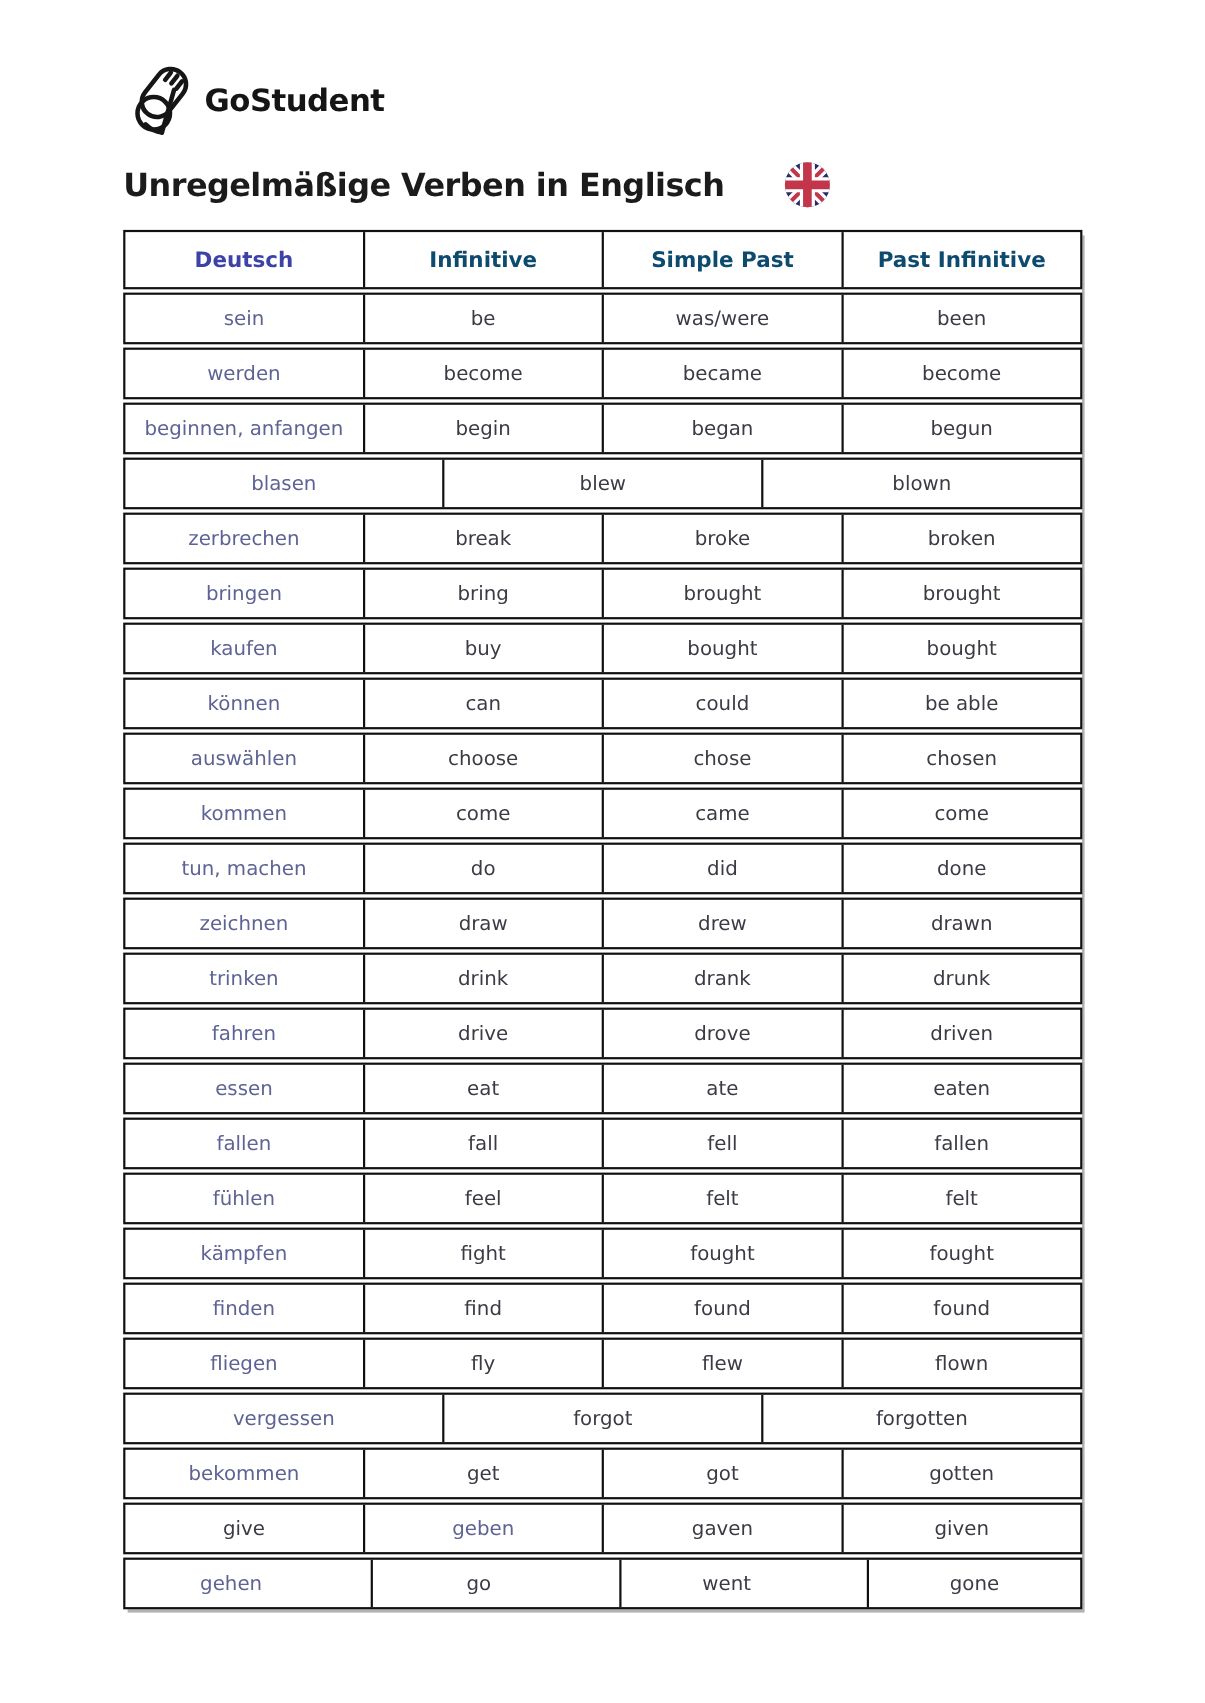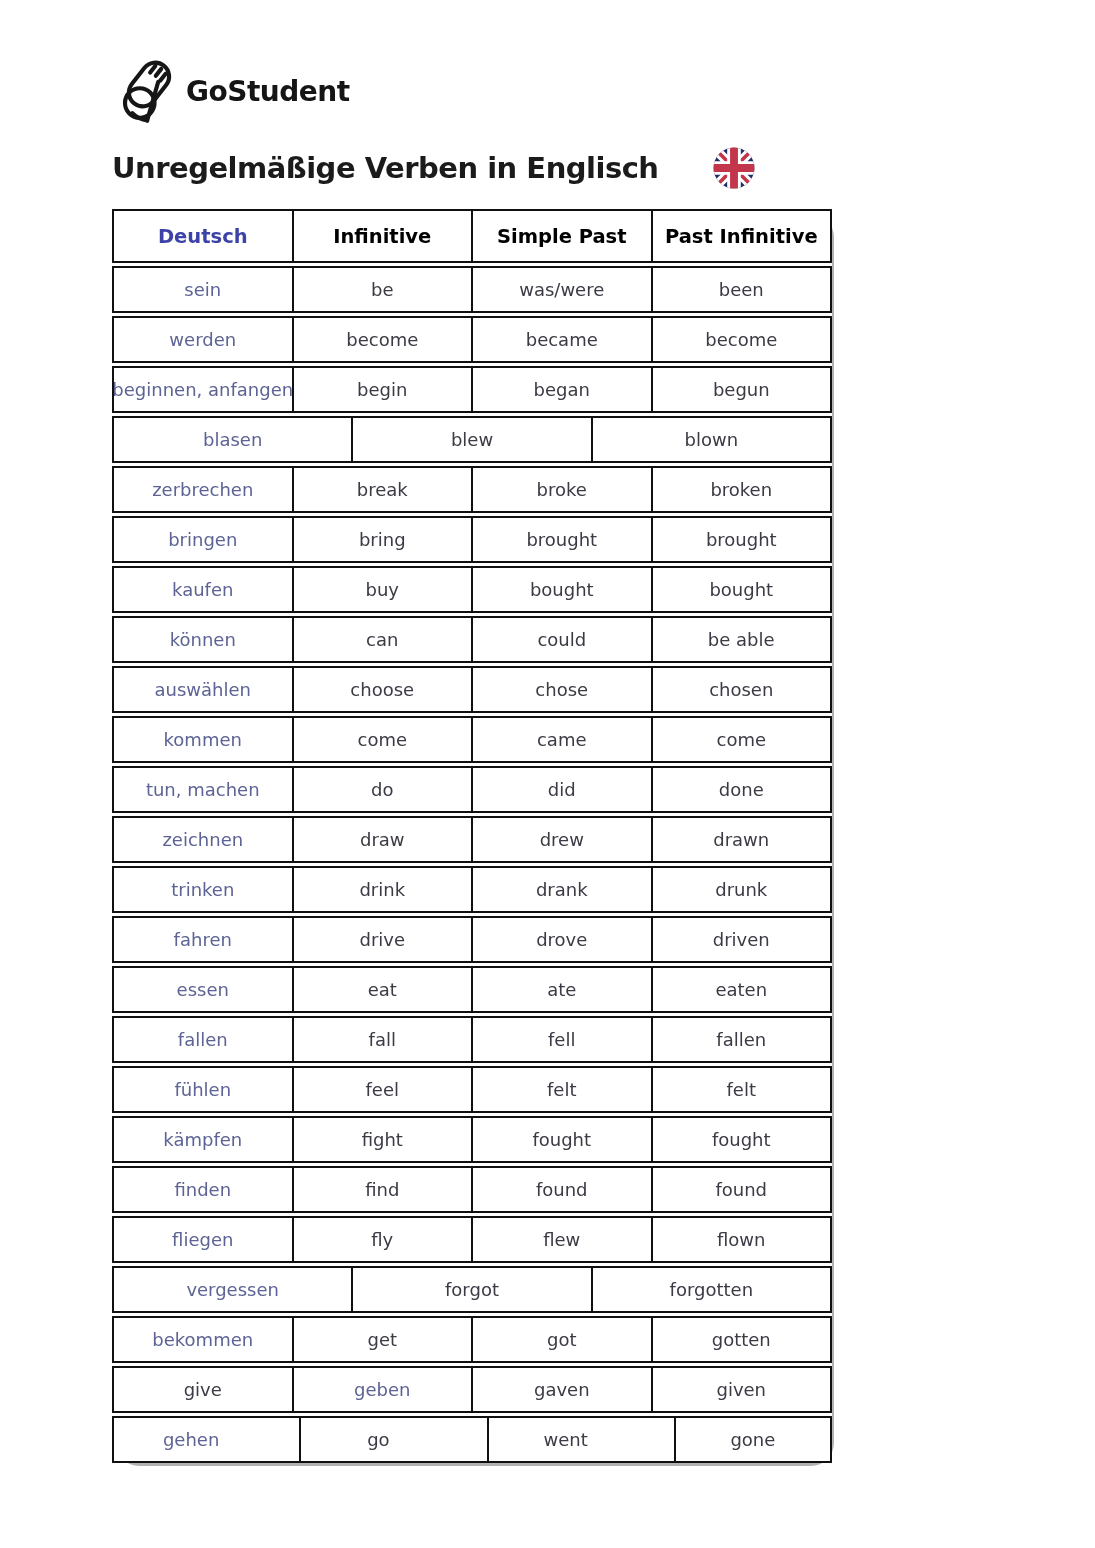--- a/index.html
+++ b/index.html
@@ -35,23 +35,22 @@
     font-size: 29px;
     font-weight: 700;
     letter-spacing: -0.5px;
     color: var(--title, #1b1b1b);
     white-space: nowrap;
   }
 
   
   .verbs-table {
     margin-top: 20px;
-    width: 720px;
+    width: 872px;
     box-shadow: 3px 4px 0 -1px rgba(0,0,0,0.30);
-    border-radius: 24px;
   }
   .t-row {
     display: flex;
     background: #ffffff;
     border: 2.5px solid var(--border, #101010);
     margin-bottom: 3px;
   }
   .t-row:last-child { margin-bottom: 0; gap: 31px; }
   .t-cell {
     flex: 1 1 0;
@@ -63,21 +62,21 @@
     color: var(--english-word, #3a3b44);
     text-align: center;
     overflow: hidden;
     white-space: nowrap;
   }
   .t-cell + .t-cell { border-left: 2.5px solid var(--border, #101010); }
   .t-head .t-cell {
     height: 50px;
     font-size: 19.5px;
     font-weight: 700;
-    color: #000000;
+    color: #0c4a6e;
   }
   .t-head .col-de { color: var(--accent-header, #3d42a6); }
   .t-body .col-de { color: var(--german-word, #5d6394); }
 </style>
 </head>
 <body>
 
 <div class="page">
 
   <header class="logo-row">

